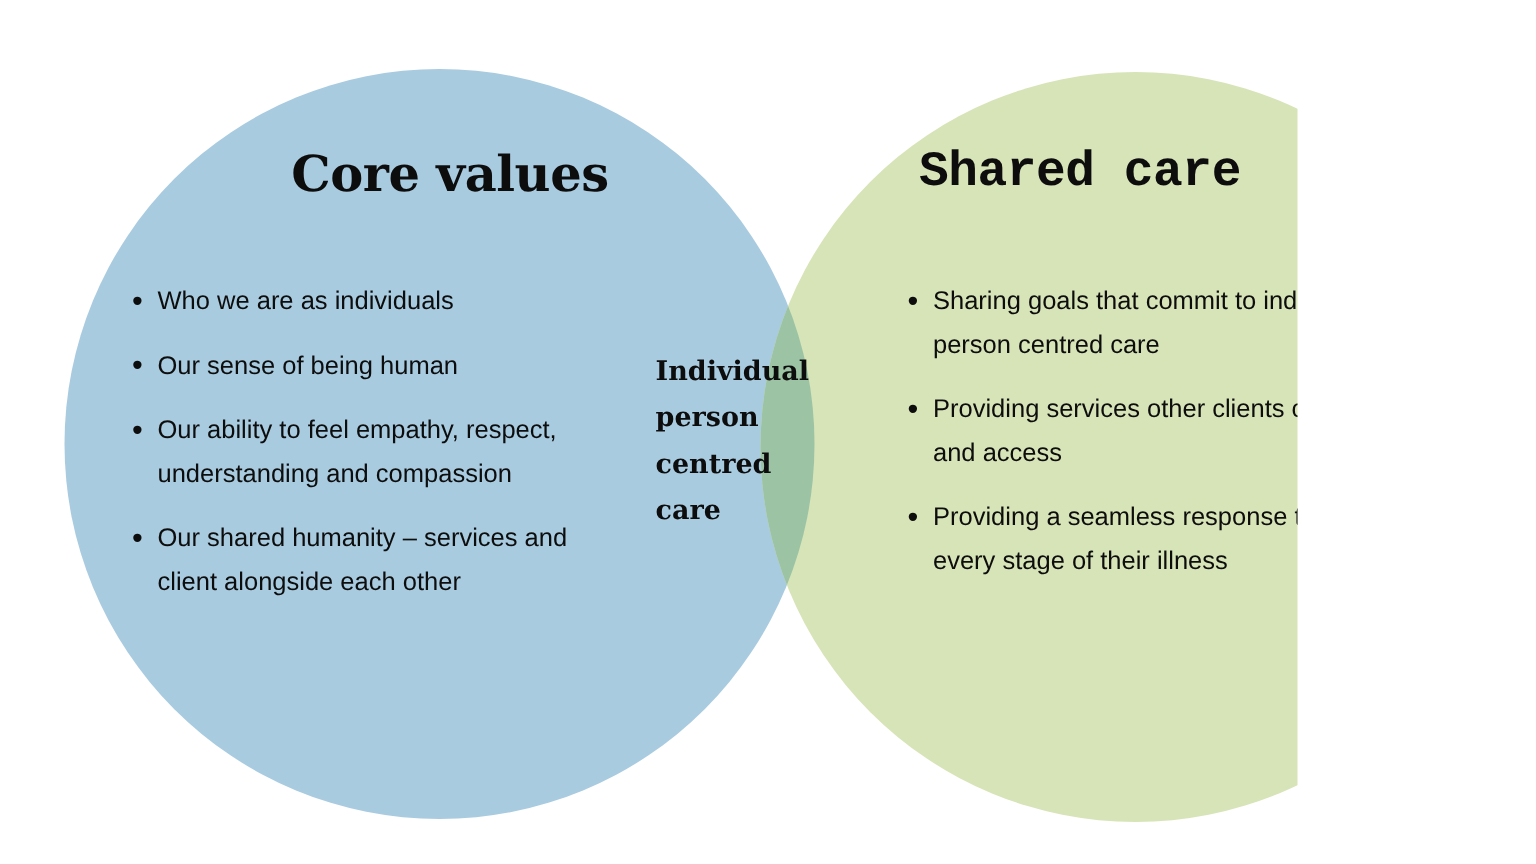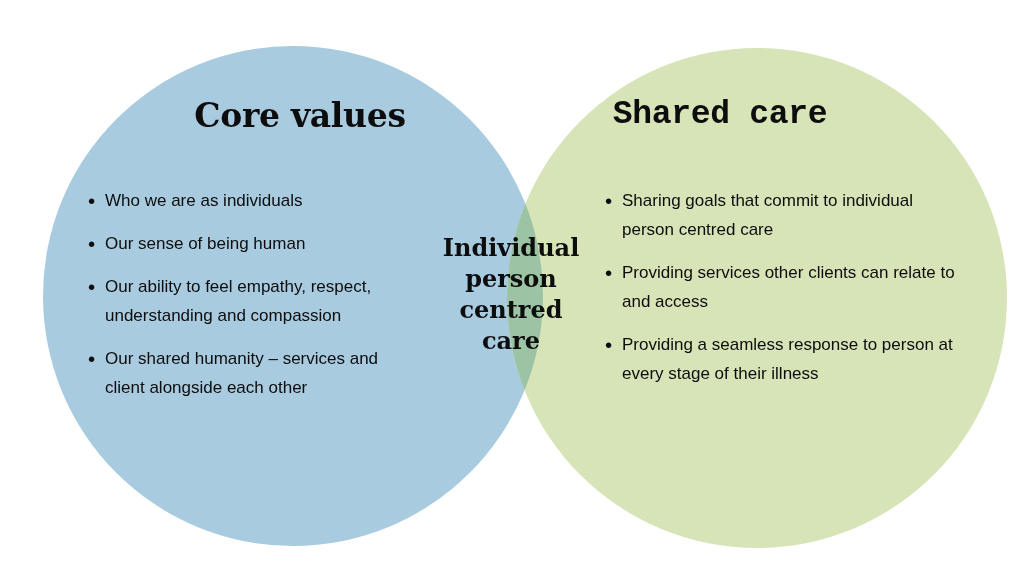--- a/index.html
+++ b/index.html
@@ -3,21 +3,21 @@
 <meta charset="utf-8">
 <title>Venn Diagram</title>
 <style>
   html, body {
     margin: 0;
     padding: 0;
     background: #ffffff;
   }
   #stage {
     position: relative;
-    width: 1024px;
+    width: 865px;
     height: 576px;
     background: #ffffff;
     overflow: hidden;
     font-family: "DejaVu Sans", sans-serif;
   }
   #venn-svg {
     position: absolute;
     left: 0;
     top: 0;
     width: 1024px;
@@ -85,24 +85,24 @@
     top: 186px;
     width: 352px;
   }
 
   
   #center-label {
     position: absolute;
     left: 437px;
     top: 232px;
     width: 148px;
-    text-align: center;
+    text-align: left;
     font-family: "DejaVu Serif", serif;
     font-weight: bold;
-    font-size: 24px;
+    font-size: 18px;
     line-height: 31px;
     color: #0d0d0d;
   }
 </style>
 </head>
 <body>
 
 <div id="stage" style="background: rgb(255, 255, 255);">
 
   <svg id="venn-svg" viewBox="0 0 1024 576">

